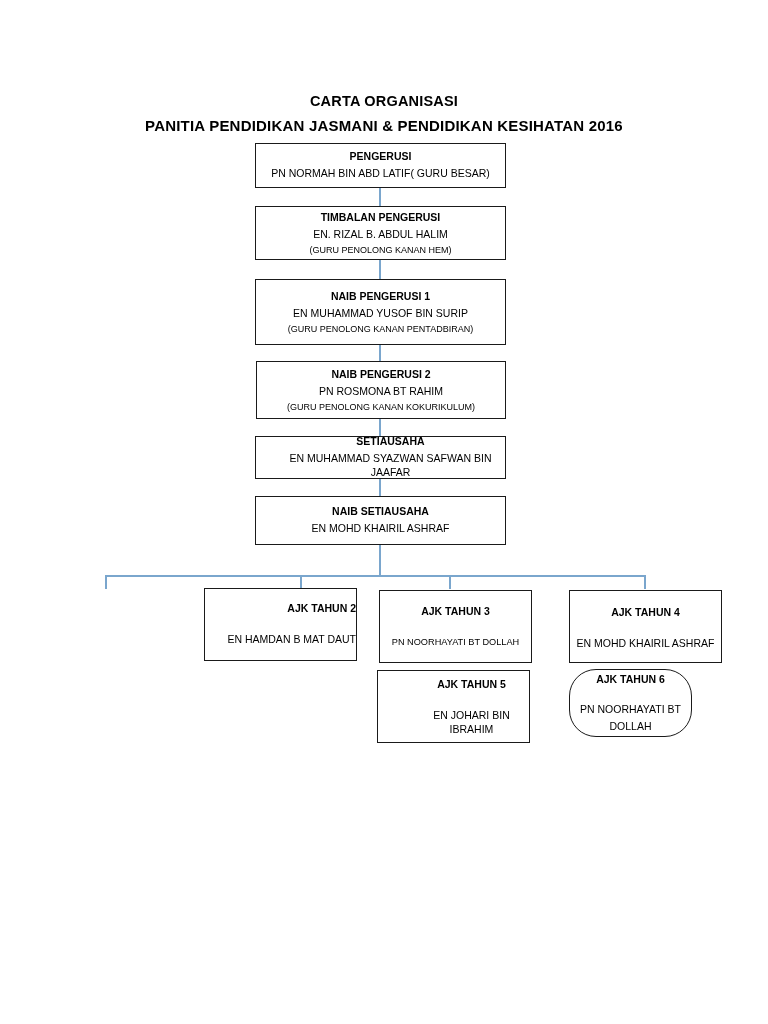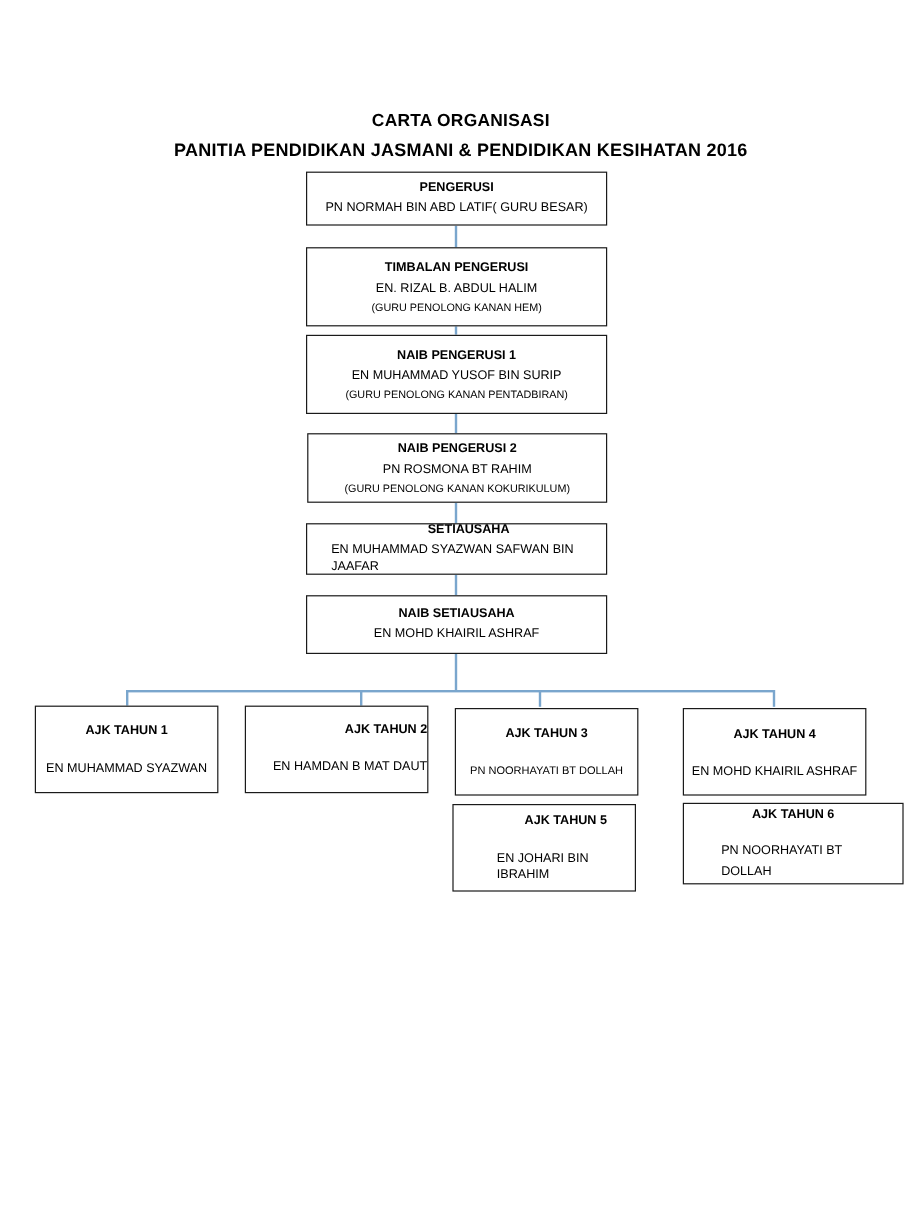--- a/index.html
+++ b/index.html
@@ -52,20 +52,21 @@
     flex-direction: column;
     align-items: center;
     justify-content: center;
   }
   .node .role {
     font-weight: bold;
     text-align: center;
     line-height: 1.25;
   }
   .node .person {
+    text-align: center;
     line-height: 1.3;
   }
 
   
   .spine .role   { font-size: 10.5px; }
   .spine .person { font-size: 10.5px; margin-top: 4px; }
   .spine .sub    { font-size: 9px; margin-top: 4px; }
 
   
   .v-link, .h-link {
@@ -118,21 +119,21 @@
   <div class="v-link" style="left:105px; top:575px; height:14px;"></div>
   <div class="v-link" style="left:300px; top:575px; height:14px;"></div>
   <div class="v-link" style="left:449px; top:575px; height:14px;"></div>
   <div class="v-link" style="left:644px; top:575px; height:14px;"></div>
 
   <div class="node spine" style="left:255px; top:143px; width:251px; height:45px;">
     <div class="role">PENGERUSI</div>
     <div class="person">PN NORMAH BIN  ABD LATIF( GURU BESAR)</div>
   </div>
 
-  <div class="node spine" style="left:255px; top:206px; width:251px; height:66px;">
+  <div class="node spine" style="left:255px; top:206px; width:251px; height:54px;">
     <div class="role">TIMBALAN PENGERUSI</div>
     <div class="person">EN. RIZAL B. ABDUL HALIM</div>
     <div class="sub">(GURU PENOLONG KANAN HEM)</div>
   </div>
 
   <div class="node spine" style="left:255px; top:279px; width:251px; height:66px;">
     <div class="role">NAIB PENGERUSI 1</div>
     <div class="person">EN MUHAMMAD YUSOF BIN SURIP</div>
     <div class="sub">(GURU PENOLONG KANAN PENTADBIRAN)</div>
   </div>
@@ -146,24 +147,20 @@
   <div class="node spine" style="left:255px; top:436px; width:251px; height:43px;padding-left:20px;">
     <div class="role">SETIAUSAHA</div>
     <div class="person">EN MUHAMMAD SYAZWAN SAFWAN BIN JAAFAR</div>
   </div>
 
   <div class="node spine" style="left:255px; top:496px; width:251px; height:49px;">
     <div class="role">NAIB SETIAUSAHA</div>
     <div class="person">EN MOHD KHAIRIL ASHRAF</div>
   </div>
 
-  <div class="node ajk ajk-t1" style="left:29px; top:588px; width:153px; height:73px;">
-    <div class="role">AJK TAHUN 1</div>
-    <div class="person">EN MUHAMMAD SYAZWAN</div>
-  </div>
 
   <div class="node ajk ajk-t2" style="left:204px; top:588px; width:153px; height:73px;">
     <div class="role">AJK TAHUN 2</div>
     <div class="person">EN HAMDAN B MAT DAUT</div>
   </div>
 
   <div class="node ajk ajk-t3" style="left:379px; top:590px; width:153px; height:73px;">
     <div class="role">AJK TAHUN 3</div>
     <div class="person">PN NOORHAYATI BT DOLLAH</div>
   </div>
@@ -171,18 +168,18 @@
   <div class="node ajk ajk-t4" style="left:569px; top:590px; width:153px; height:73px;">
     <div class="role">AJK TAHUN 4</div>
     <div class="person">EN MOHD KHAIRIL ASHRAF</div>
   </div>
 
   <div class="node ajk ajk-t5" style="left:377px; top:670px; width:153px; height:73px;padding-left:36px;">
     <div class="role">AJK TAHUN 5</div>
     <div class="person">EN JOHARI BIN IBRAHIM</div>
   </div>
 
-  <div class="node ajk ajk-t6" style="left:569px; top:669px; width:184px; height:68px;">
+  <div class="node ajk ajk-t6" style="left:569px; top:669px; width:123px; height:68px;border-radius:27px;">
     <div class="role">AJK TAHUN 6</div>
     <div class="person">PN NOORHAYATI BT DOLLAH</div>
   </div>
 
 </div>
 
 </body></html>

